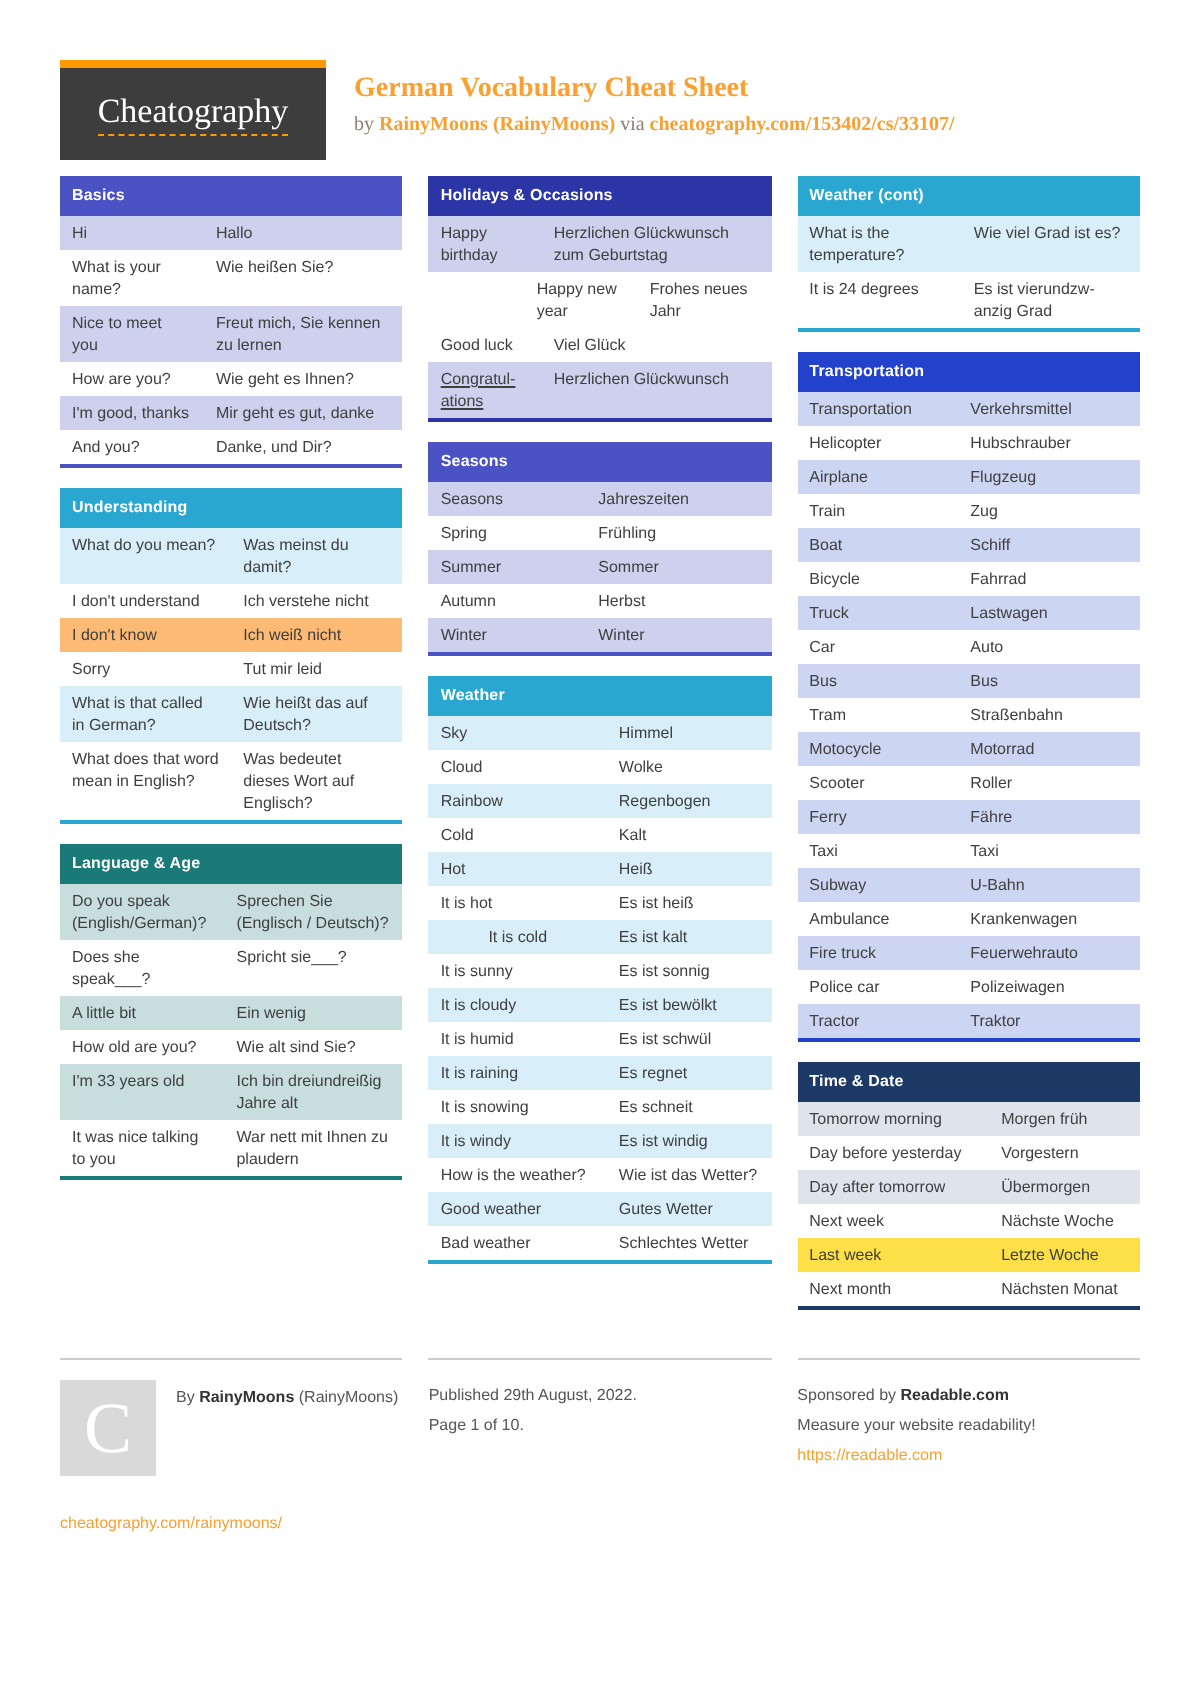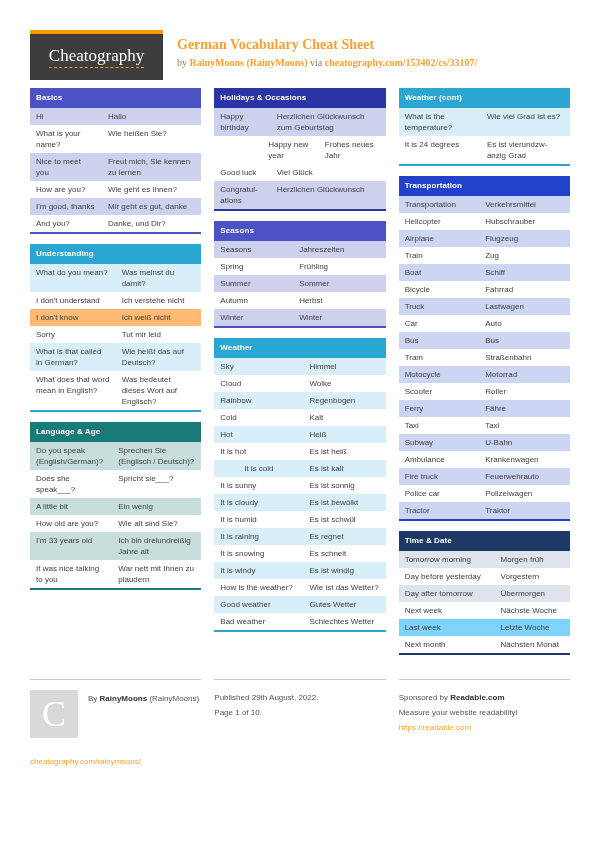--- a/index.html
+++ b/index.html
@@ -164,21 +164,21 @@
           </div>
           <div class="row">
             <div class="cell c1" style="width: 33%; margin-left: 48px;">Happy new year</div>
             <div class="cell c2">Frohes neues Jahr</div>
           </div>
           <div class="row">
             <div class="cell c1" style="width: 33%;">Good luck</div>
             <div class="cell c2">Viel Glück</div>
           </div>
           <div class="row" style="background: rgb(205, 209, 238);">
-            <div class="cell c1" style="width: 33%;">Congratul-ations</div>
+            <div class="cell c1" style="width: 33%; text-decoration: underline;">Congratul-ations</div>
             <div class="cell c2">Herzlichen Glückwunsch</div>
           </div>
         </section>
         <section class="card" style="border-bottom-color: rgb(74, 82, 196);">
           <div class="card-title" style="background: rgb(74, 82, 196);">Seasons</div>
           <div class="row" style="background: rgb(205, 209, 238);">
             <div class="cell c1" style="width: 46%;">Seasons</div>
             <div class="cell c2">Jahreszeiten</div>
           </div>
           <div class="row">
@@ -368,21 +368,21 @@
             <div class="cell c2">Vorgestern</div>
           </div>
           <div class="row" style="background: rgb(222, 227, 236);">
             <div class="cell c1" style="width: 56%;">Day after tomorrow</div>
             <div class="cell c2">Übermorgen</div>
           </div>
           <div class="row">
             <div class="cell c1" style="width: 56%;">Next week</div>
             <div class="cell c2">Nächste Woche</div>
           </div>
-          <div class="row" style="background: #7dd3fc; justify-content: space-between;">
+          <div class="row" style="background: #fde047; justify-content: space-between;">
             <div class="cell c1" style="width: 56%;">Last week</div>
             <div class="cell c2">Letzte Woche</div>
           </div>
           <div class="row">
             <div class="cell c1" style="width: 56%;">Next month</div>
             <div class="cell c2">Nächsten Monat</div>
           </div>
         </section>
       </div>
   </div>

